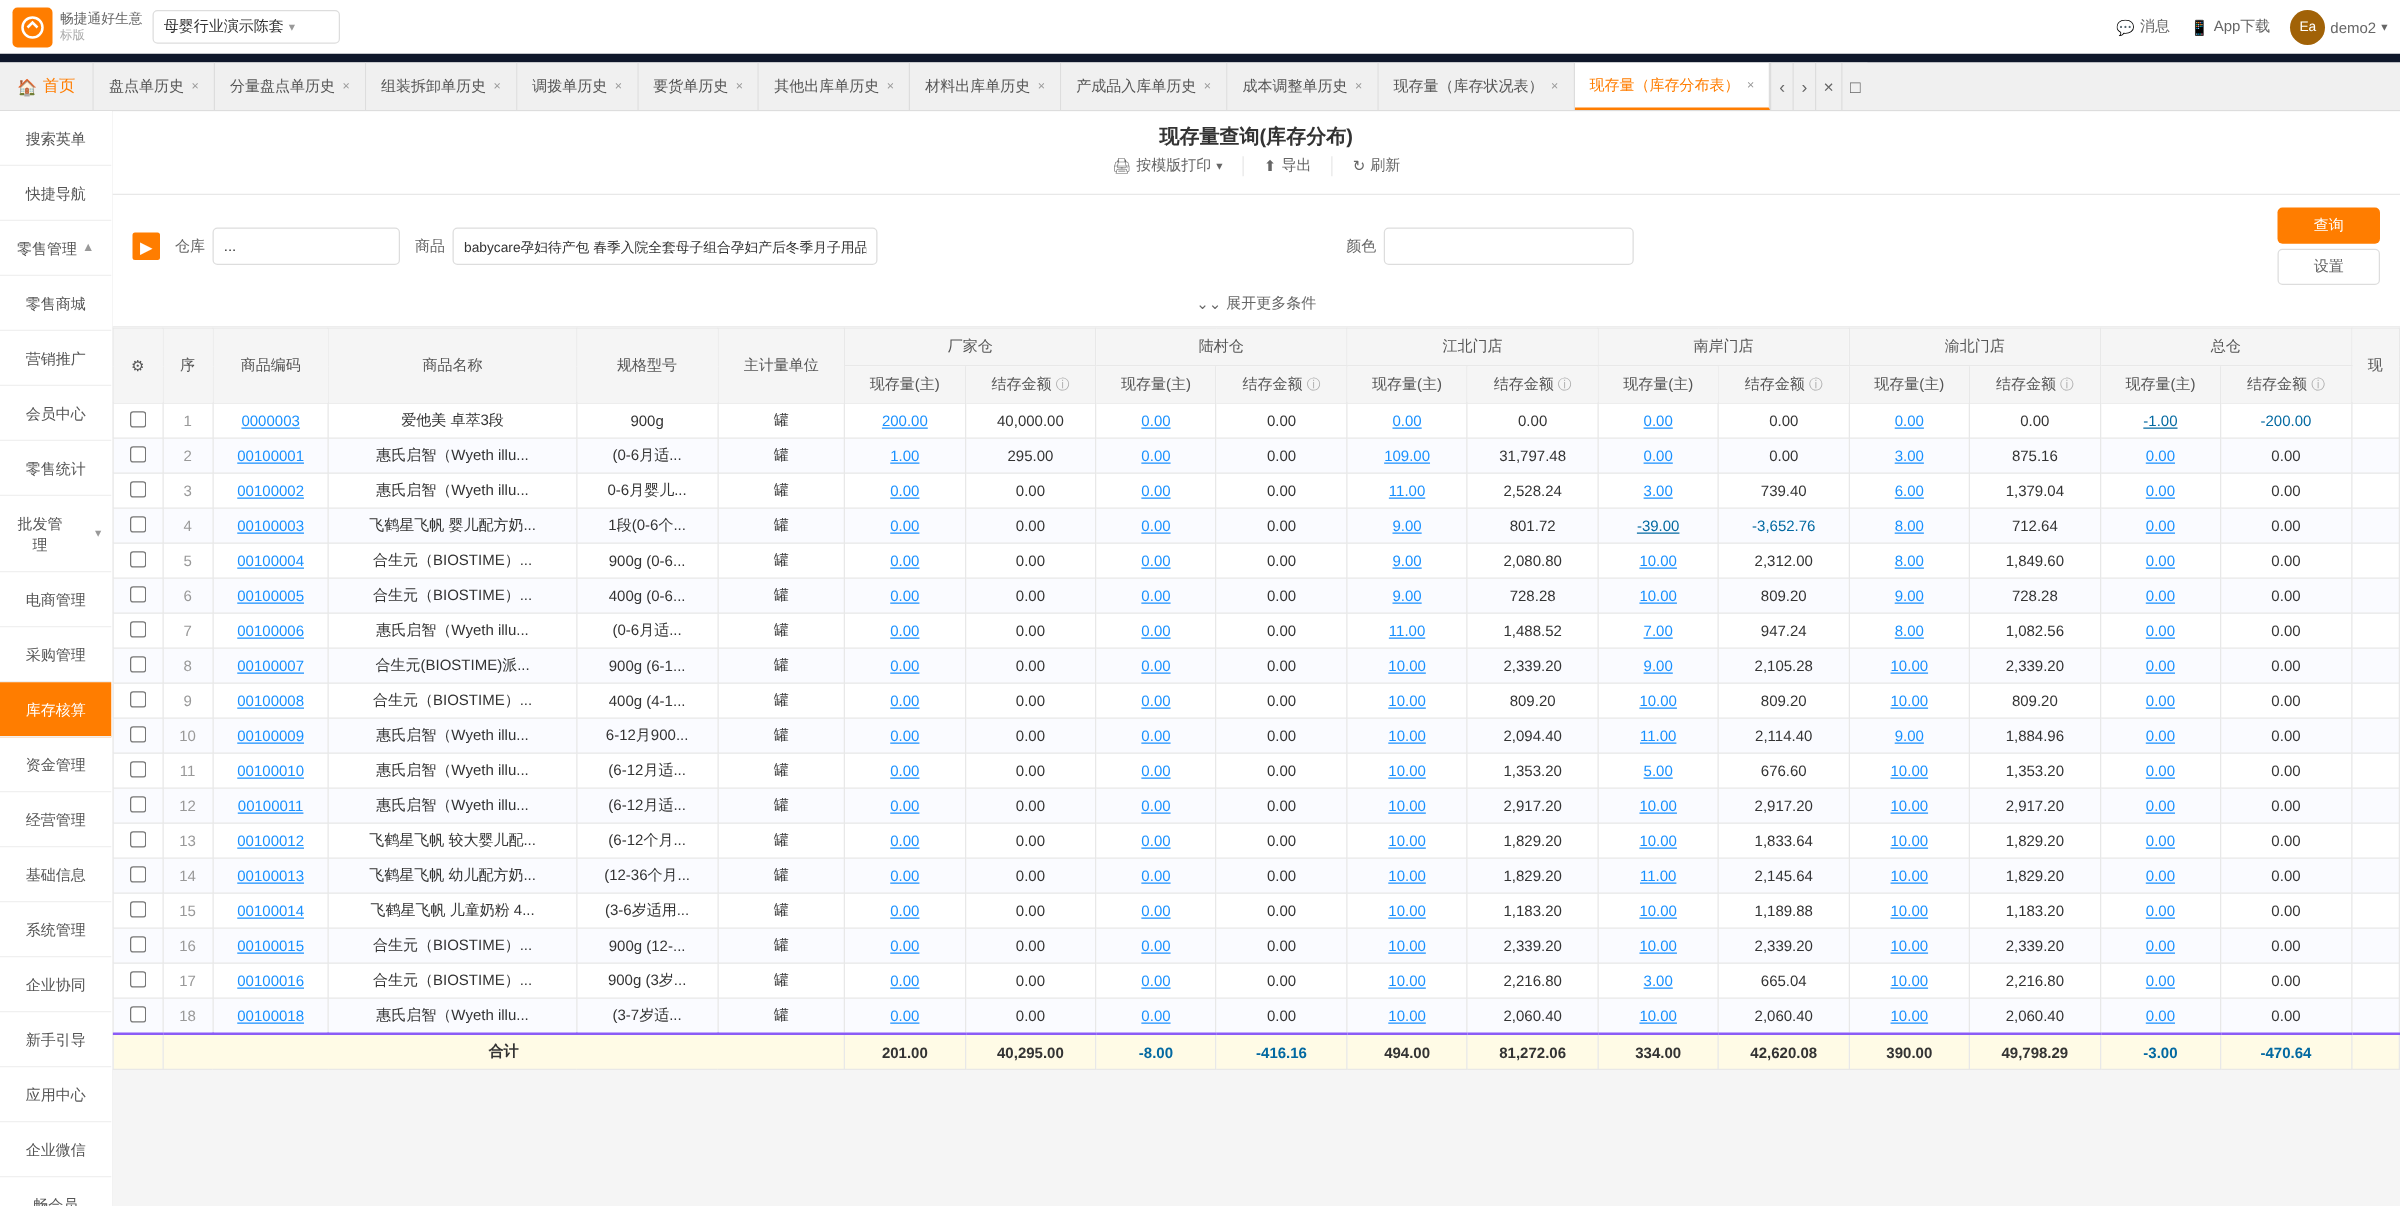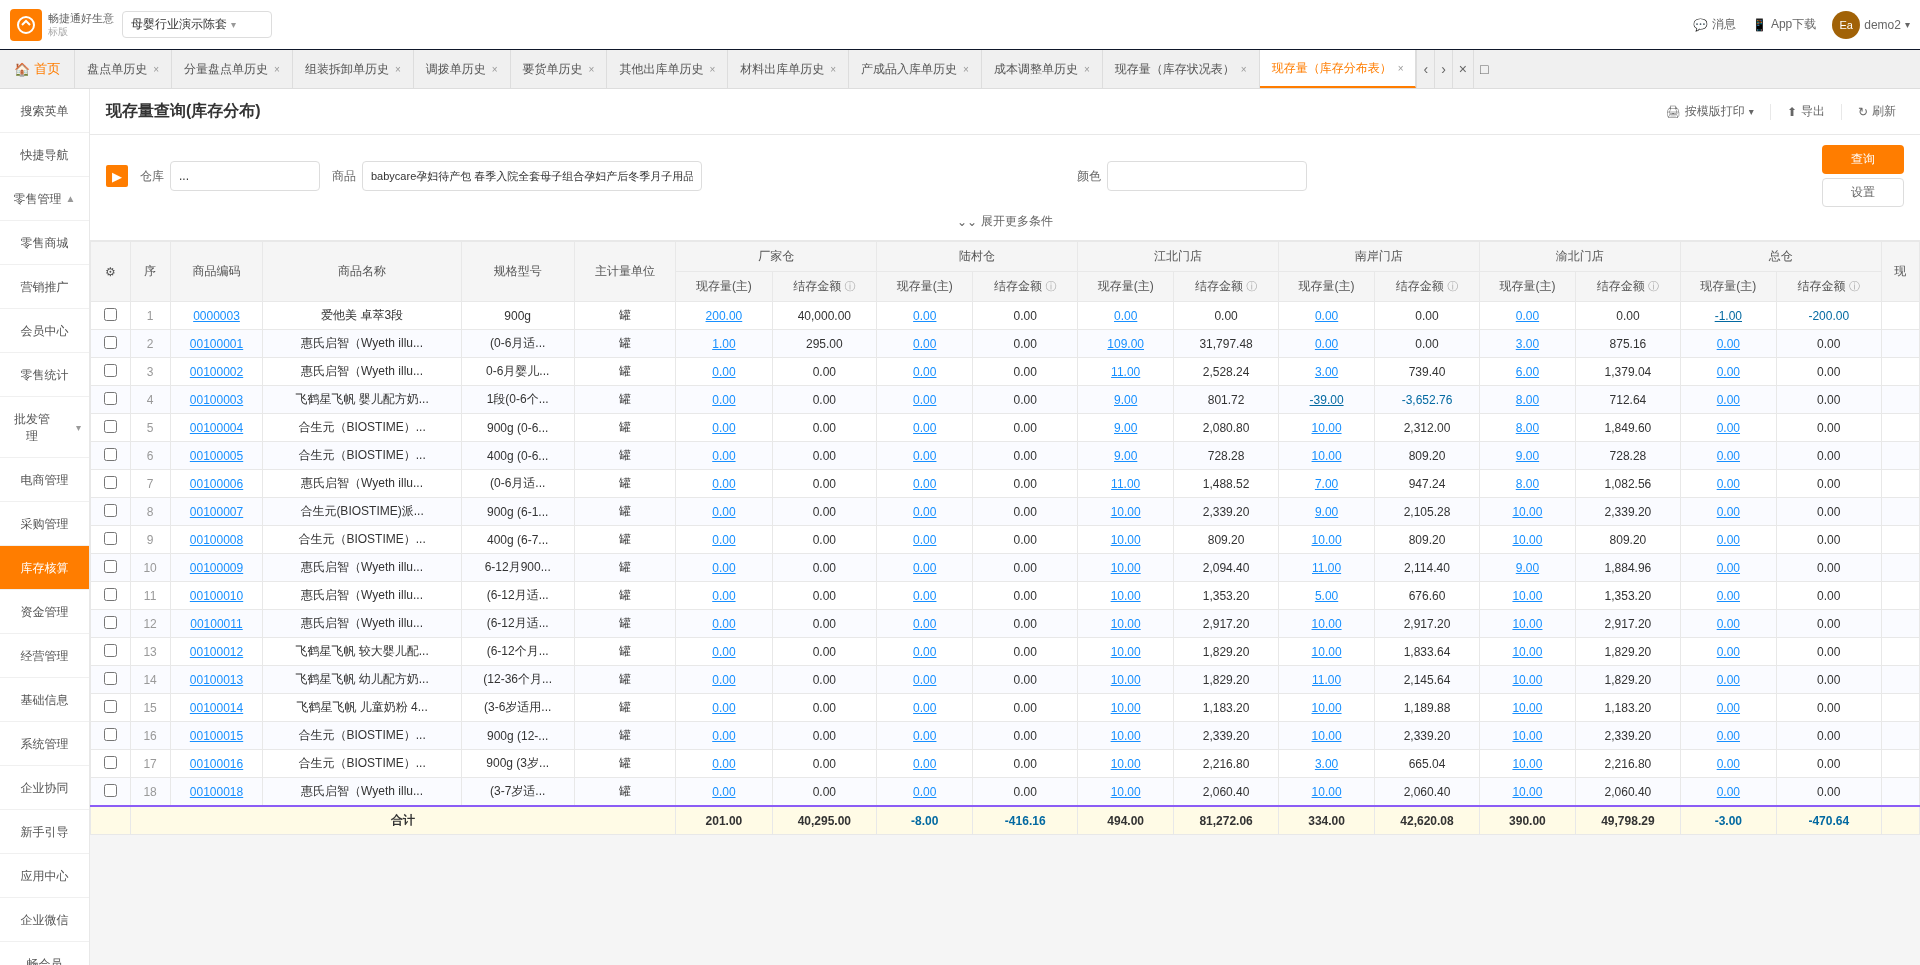--- a/index.html
+++ b/index.html
@@ -1,19 +1,19 @@
 <!DOCTYPE html>
 <html><head>
   <meta charset="utf-8">
   <style>
     * { box-sizing: border-box; margin: 0; padding: 0; }
     body { font-family: 'Microsoft YaHei', Arial, sans-serif; font-size: 12px; background: #f5f5f5; color: #333; }
     
     
-    .top-nav { background: #fff; height: 50px; display: flex; align-items: center; border-bottom: 1px solid #0f172a; padding: 0 10px; gap: 8px; }
+    .top-nav { background: #fff; height: 50px; display: flex; align-items: center; border-bottom: 7px solid #0f172a; padding: 0 10px; gap: 8px; }
     .logo-area { display: flex; align-items: center; gap: 6px; min-width: 90px; }
     .logo-icon { width: 32px; height: 32px; background: #ff7d00; border-radius: 4px; display: flex; align-items: center; justify-content: center; color: white; font-size: 10px; }
     .logo-text { font-size: 11px; color: #666; line-height: 1.3; }
     .store-selector { display: flex; align-items: center; gap: 4px; border: 1px solid #ddd; border-radius: 4px; padding: 4px 8px; cursor: pointer; min-width: 150px; }
     .top-right { margin-left: auto; display: flex; align-items: center; gap: 16px; }
     .top-right-item { display: flex; align-items: center; gap: 4px; cursor: pointer; color: #666; font-size: 12px; }
     .avatar { width: 28px; height: 28px; background: #a16207; border-radius: 50%; display: flex; align-items: center; justify-content: center; color: white; font-size: 11px; }
 
     
     .tab-bar { background: #f0f0f0; display: flex; align-items: center; overflow-x: auto; border-bottom: 1px solid #ddd; min-height: 38px; }
@@ -30,21 +30,21 @@
     .sidebar { width: 90px; background: #fff; border-right: 1px solid #e8e8e8; display: flex; flex-direction: column; overflow-y: auto; }
     .sidebar-item { padding: 12px 8px; text-align: center; cursor: pointer; color: #555; font-size: 12px; border-bottom: 1px solid #f0f0f0; }
     .sidebar-item.active { background: #ff7d00; color: #fff; }
     .sidebar-item-label { font-size: 12px; margin-top: 2px; }
     .sidebar-arrow { font-size: 10px; color: #999; }
 
     
     .content { flex: 1; overflow: hidden; display: flex; flex-direction: column; background: #f5f5f5; }
     
     
-    .page-header { background: #fff; padding: 10px 16px; border-bottom: 1px solid #e8e8e8; display: flex; align-items: center; justify-content: space-between; }
+    .page-header { background: #fff; padding: 10px 16px; border-bottom: 1px solid #e8e8e8; display: flex; align-items: center; justify-content: space-between; flex-direction: column; }
     .page-title { font-size: 16px; font-weight: 600; color: #333; }
     .page-actions { display: flex; gap: 8px; align-items: center; }
     .action-btn { display: flex; align-items: center; gap: 4px; cursor: pointer; color: #666; font-size: 12px; padding: 4px 8px; border-radius: 4px; }
 
     
     .filter-area { background: #fff; padding: 10px 16px; border-bottom: 1px solid #e8e8e8; }
     .filter-row { display: flex; align-items: center; gap: 12px; flex-wrap: wrap; }
     .filter-item { display: flex; align-items: center; gap: 6px; }
     .filter-label { color: #666; font-size: 12px; white-space: nowrap; }
     .filter-input { border: 1px solid #ddd; border-radius: 4px; padding: 4px 8px; font-size: 12px; height: 30px; color: #333; }
@@ -484,21 +484,21 @@
     <td>2,339.20</td>
     <td class=""><span class="num-link ">0.00</span></td>
     <td class="">0.00</td>
     <td></td>
   </tr>
             <tr>
     <td><input type="checkbox" style=""></td>
     <td class="row-num">9</td>
     <td><span class="num-link">00100008</span></td>
     <td>合生元（BIOSTIME）...</td>
-    <td>400g (6-7...</td>
+    <td>400g (4-1...</td>
     <td>罐</td>
     <td><span class="num-link">0.00</span></td>
     <td>0.00</td>
     <td><span class="num-link ">0.00</span></td>
     <td class="">0.00</td>
     <td><span class="num-link">10.00</span></td>
     <td>809.20</td>
     <td><span class="num-link ">10.00</span></td>
     <td class="">809.20</td>
     <td><span class="num-link">10.00</span></td>

